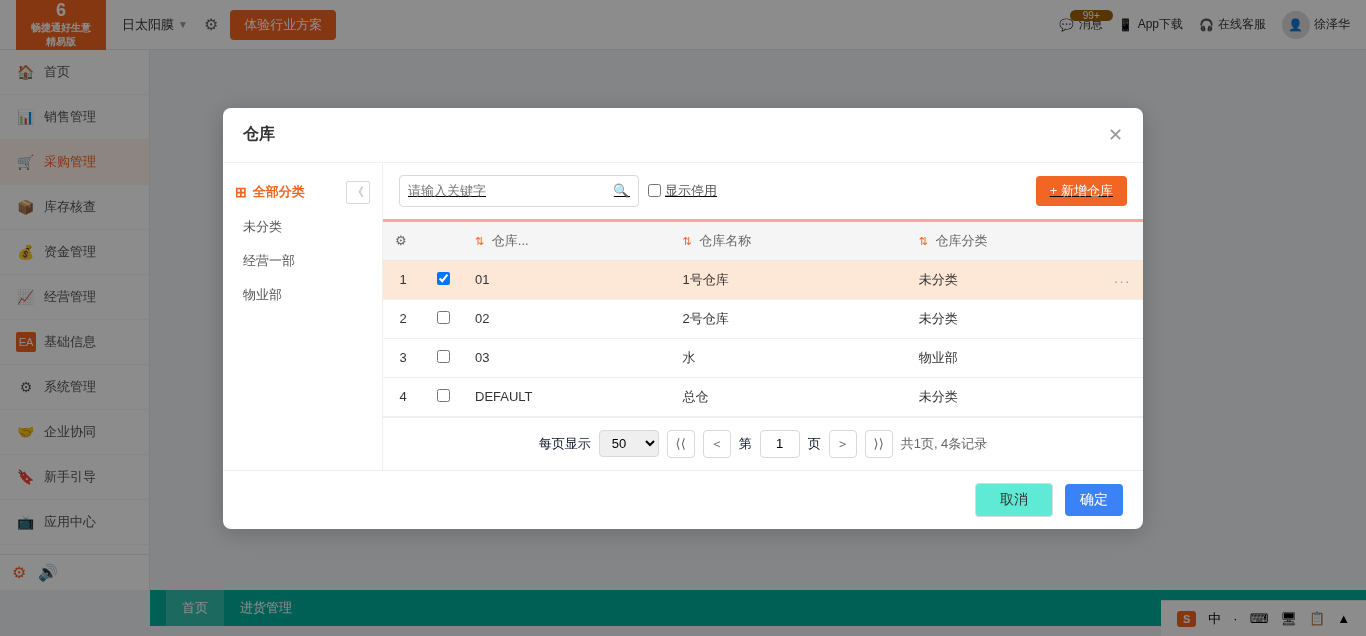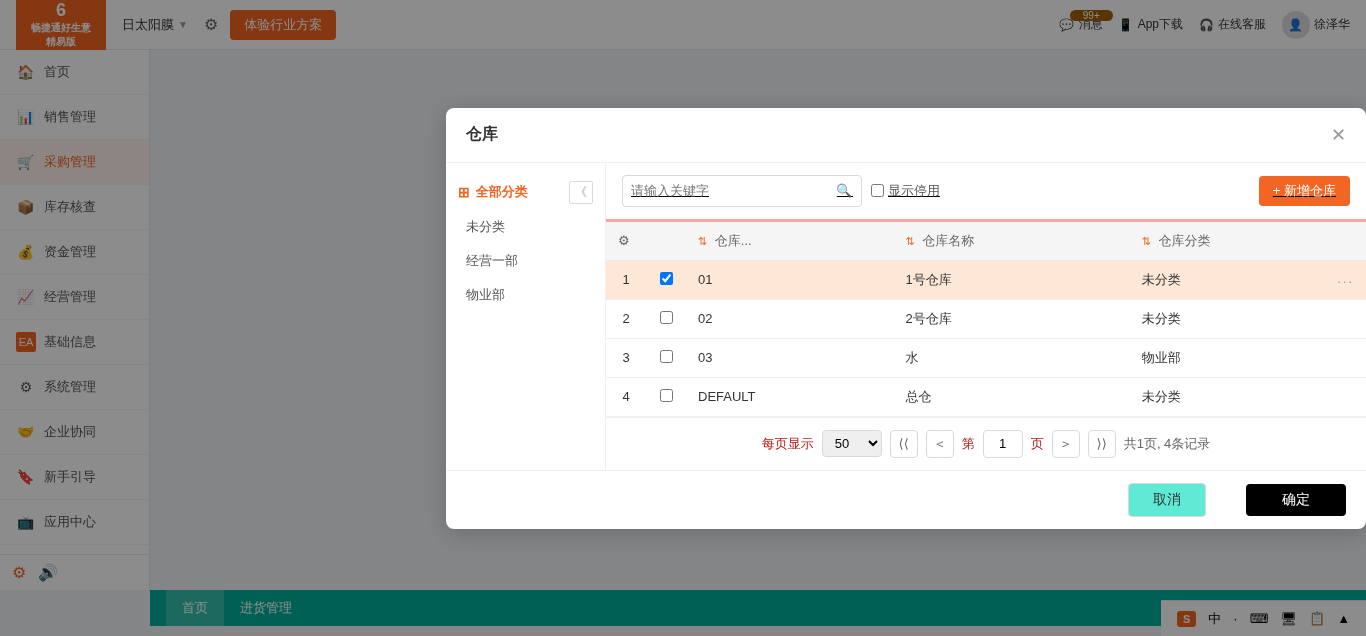--- a/index.html
+++ b/index.html
@@ -161,21 +161,21 @@
     }
 
     
     .overlay {
       position: fixed;
       top: 0; left: 0; right: 0; bottom: 0;
       background: rgba(0,0,0,0.45);
       z-index: 200;
       display: flex;
       align-items: center;
-      justify-content: flex-end;
+      justify-content: center;
     }
 
     
     .modal {
       background: #fff;
       border-radius: 8px;
       width: 920px;
       max-height: 600px;
       display: flex;
       flex-direction: column;
@@ -320,21 +320,21 @@
 
     
     .modal-pagination {
       display: flex;
       align-items: center;
       justify-content: center;
       padding: 12px 16px;
       border-top: 1px solid #f0f0f0;
       gap: 8px;
     }
-    .pag-label { color: #b91c1c; font-size: 13px; }
+    .pag-label { color: #0f172a; font-size: 13px; }
     .pag-select {
       border: 1px solid #d9d9d9;
       border-radius: 4px;
       padding: 4px 8px;
       font-size: 13px;
       cursor: pointer;
     }
     .pag-btn {
       border: 1px solid #d9d9d9;
       background: #fff;
@@ -371,28 +371,27 @@
     .btn-cancel {
       border: 1px solid #d9d9d9;
       background: #5eead4;
       color: #333;
       border-radius: 4px;
       padding: 7px 24px;
       cursor: pointer;
       font-size: 14px;
     }
     .btn-confirm {
-      background: #000000;
+      background: #3b82f6;
       color: #fff;
       border: none;
       border-radius: 4px;
-      padding: 7px 36px;
+      padding: 7px 15px;
       cursor: pointer;
       font-size: 14px;
-      margin-left: 28px;
     }
 
     
     .status-bar-right {
       position: fixed;
       bottom: 0;
       right: 0;
       height: 36px;
       background: #fff;
       border-top: 1px solid #e8e8e8;

